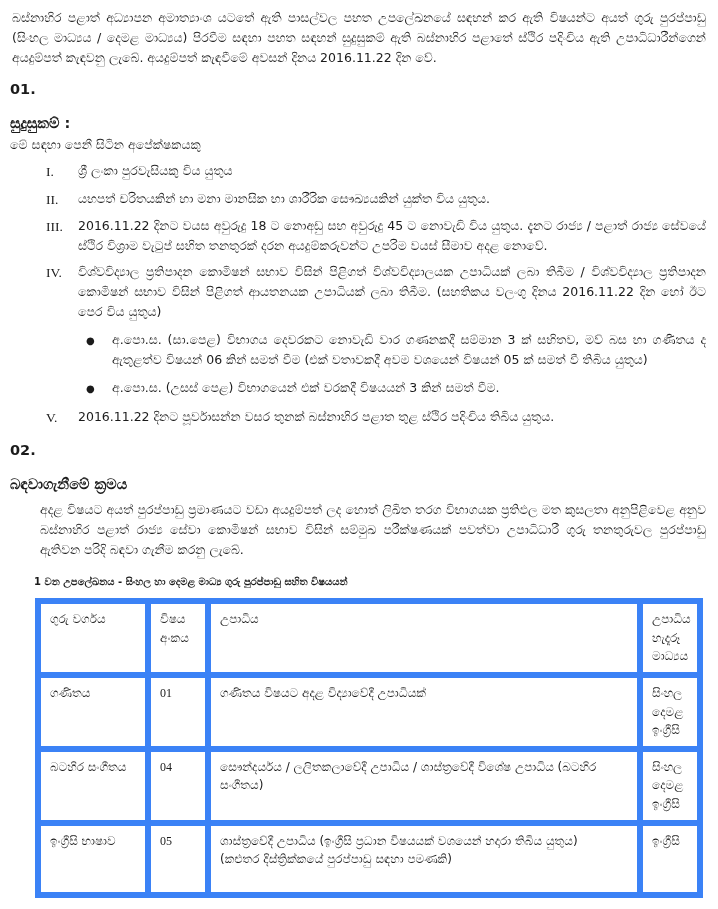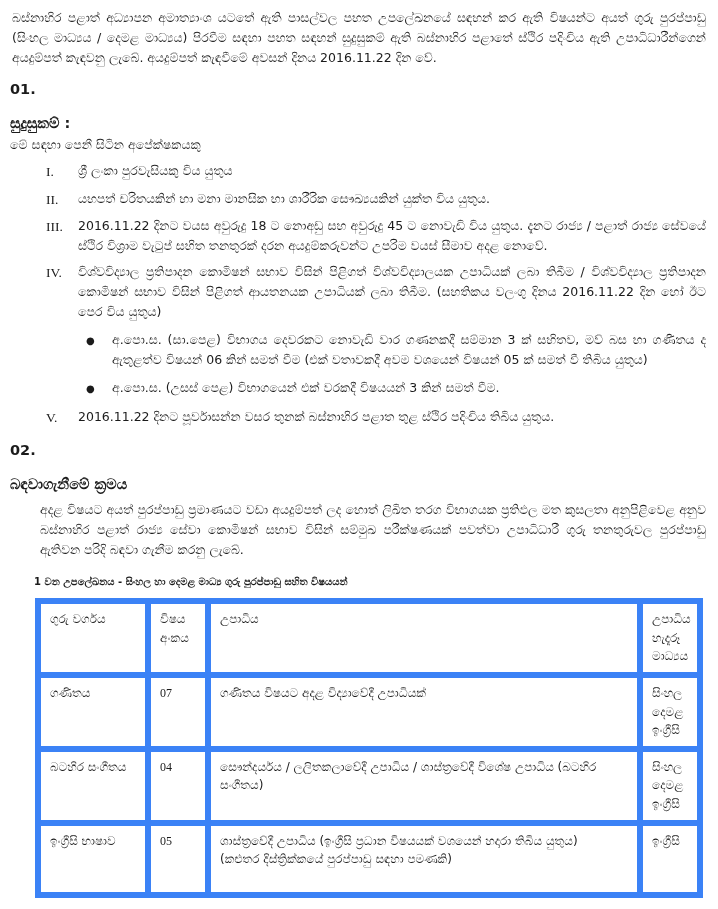--- a/index.html
+++ b/index.html
@@ -133,21 +133,21 @@
       <tr class="hdr">
         <th>ගුරු වර්ගය</th>
         <th>විෂය අංකය</th>
         <th>උපාධිය</th>
         <th>උපාධිය හැදෑරූ මාධ්‍යය</th>
       </tr>
     </thead>
     <tbody>
       <tr class="r1">
         <td>ගණිතය</td>
-        <td class="num">07</td>
+        <td class="num">01</td>
         <td>ගණිතය විෂයට අදළ විද්‍යාවේදී උපාධියක්</td>
         <td class="pre">සිංහල
 දෙමළ
 ඉංග්‍රීසි</td>
       </tr>
       <tr class="r4">
         <td>බටහිර සංගීතය</td>
         <td class="num">04</td>
         <td>සෞන්දර්යය / ලලිතකලාවේදී උපාධිය / ශාස්ත්‍රවේදී විශේෂ උපාධිය (බටහිර සංගීතය)</td>
         <td class="pre">සිංහල

